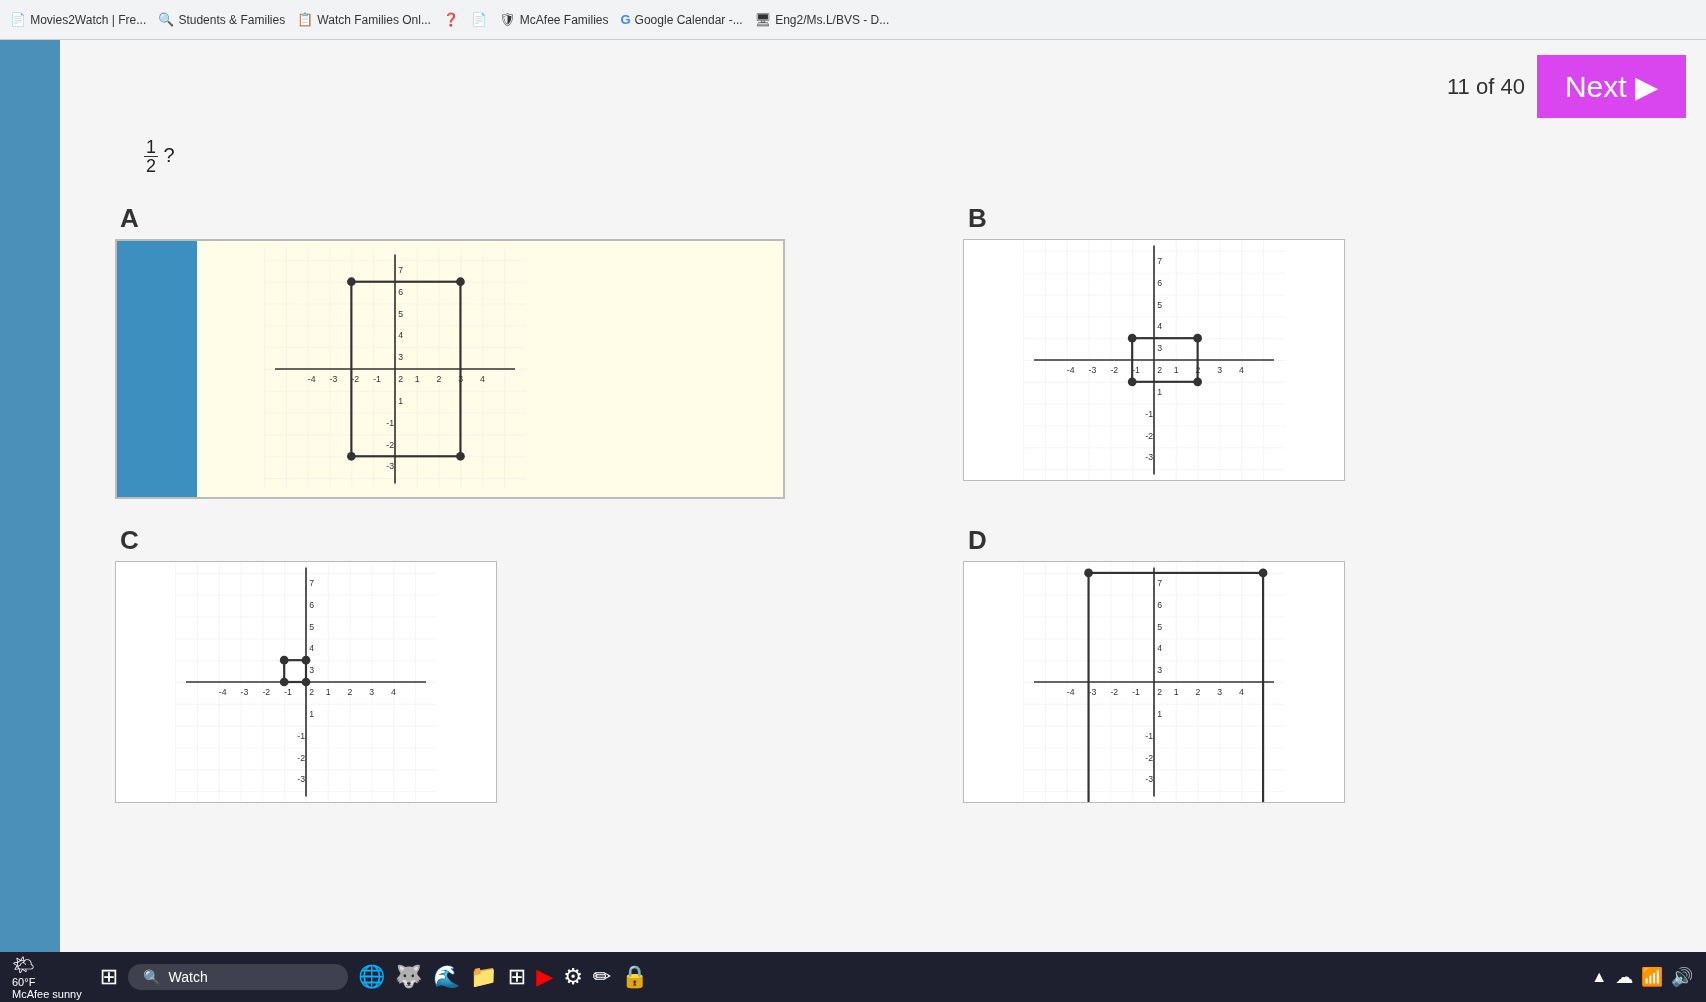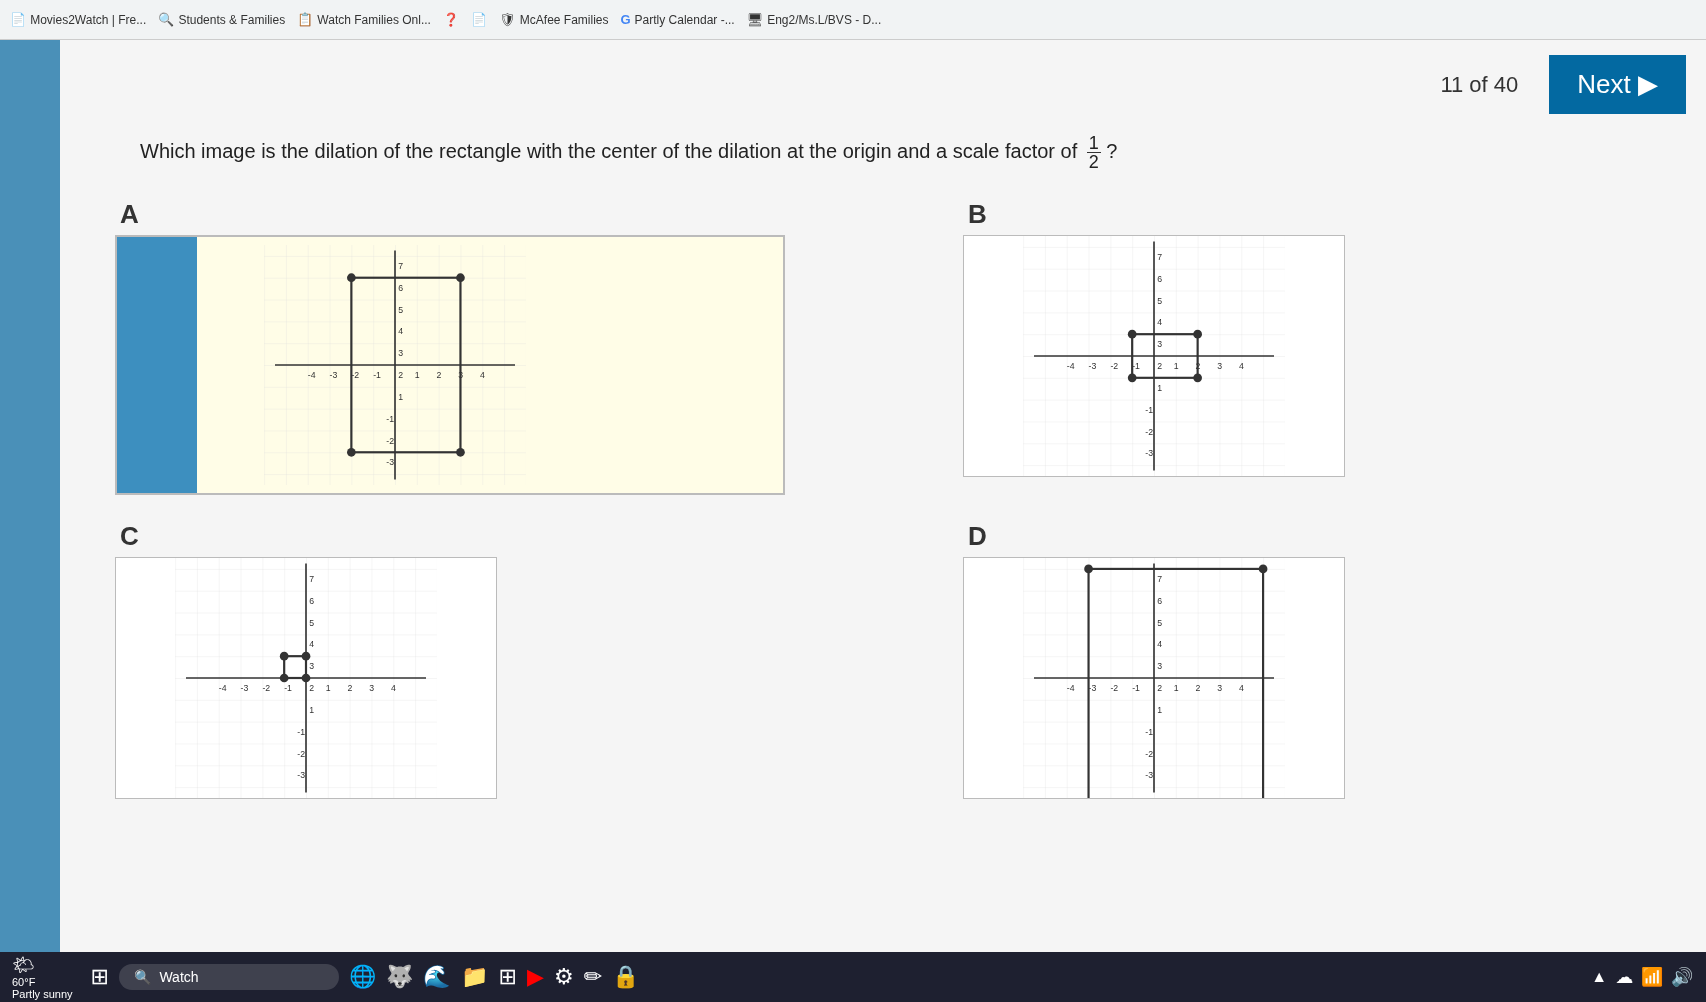--- a/index.html
+++ b/index.html
@@ -41,33 +41,33 @@
       padding: 0;
       position: relative;
     }
 
     
     .question-header {
       display: flex;
       justify-content: flex-end;
       align-items: center;
       padding: 15px 20px 10px;
-      gap: 31px;
+      gap: 12px;
     }
     .question-counter {
       font-size: 22px;
       color: #333;
       font-weight: normal;
     }
     .next-button {
-      background: #0369a1;
+      background: #d946ef;
       color: white;
       border: none;
       padding: 14px 28px;
-      font-size: 26px;
+      font-size: 30px;
       cursor: pointer;
       display: flex;
       align-items: center;
       gap: 6px;
     }
 
     
     .question-text {
       padding: 10px 80px 20px;
       font-size: 20px;
@@ -155,40 +155,39 @@
   </span>
   <span class="tab-item">
     <span class="tab-icon">📄</span>
   </span>
   <span class="tab-item">
     <span class="tab-icon">🛡</span>
     <span>McAfee Families</span>
   </span>
   <span class="tab-item">
     <span class="tab-icon" style="color:#4285f4;font-weight:bold;">G</span>
-    <span>Partly Calendar -...</span>
+    <span>Google Calendar -...</span>
   </span>
   <span class="tab-item">
     <span class="tab-icon">🖥</span>
     <span>Eng2/Ms.L/BVS - D...</span>
   </span>
 </div>
 
 <div class="main-area">
   <div class="left-sidebar"></div>
 
   <div class="content">
 
     <div class="question-header">
       <span class="question-counter">11 of 40</span>
       <button class="next-button">Next ▶</button>
     </div>
 
     <div class="question-text">
-      <span>Which image is the dilation of the rectangle with the center of the dilation at the origin and a scale factor of</span>
       <span class="frac">
         <span class="num">1</span>
         <span class="den">2</span>
       </span>
       <span>?</span>
     </div>
 
     <div class="four-options">
 
       <div class="opt-cell">
@@ -357,21 +356,21 @@
           </svg>
         </div>
       </div>
 
     </div>
 
     <div class="taskbar" style="position:fixed; bottom:0; left:0; right:0; height:50px; background:#1e2030; display:flex; align-items:center; padding:0 12px; gap:10px; z-index:100;">
       <div style="display:flex; flex-direction:column; color:white; font-size:11px; margin-right:8px;">
         <span style="font-size:18px;">🌤</span>
         <span>60°F</span>
-        <span>Partly sunny</span>
+        <span>McAfee sunny</span>
       </div>
       <div style="font-size:22px; color:white; cursor:pointer;">⊞</div>
       <div class="search-bar" style="background:rgba(255,255,255,0.15); border-radius:20px; padding:5px 15px; display:flex; align-items:center; gap:8px; color:white; font-size:14px; width:220px; cursor:text;">
         <span>🔍</span>
         <span>Watch</span>
       </div>
       <div style="font-size:22px; color:white; cursor:pointer;">🌐</div>
       <div style="font-size:22px; color:white; cursor:pointer;">🐺</div>
       <div style="font-size:22px; color:#3399ff; cursor:pointer;">🌊</div>
       <div style="font-size:22px; color:#f0c040; cursor:pointer;">📁</div>

